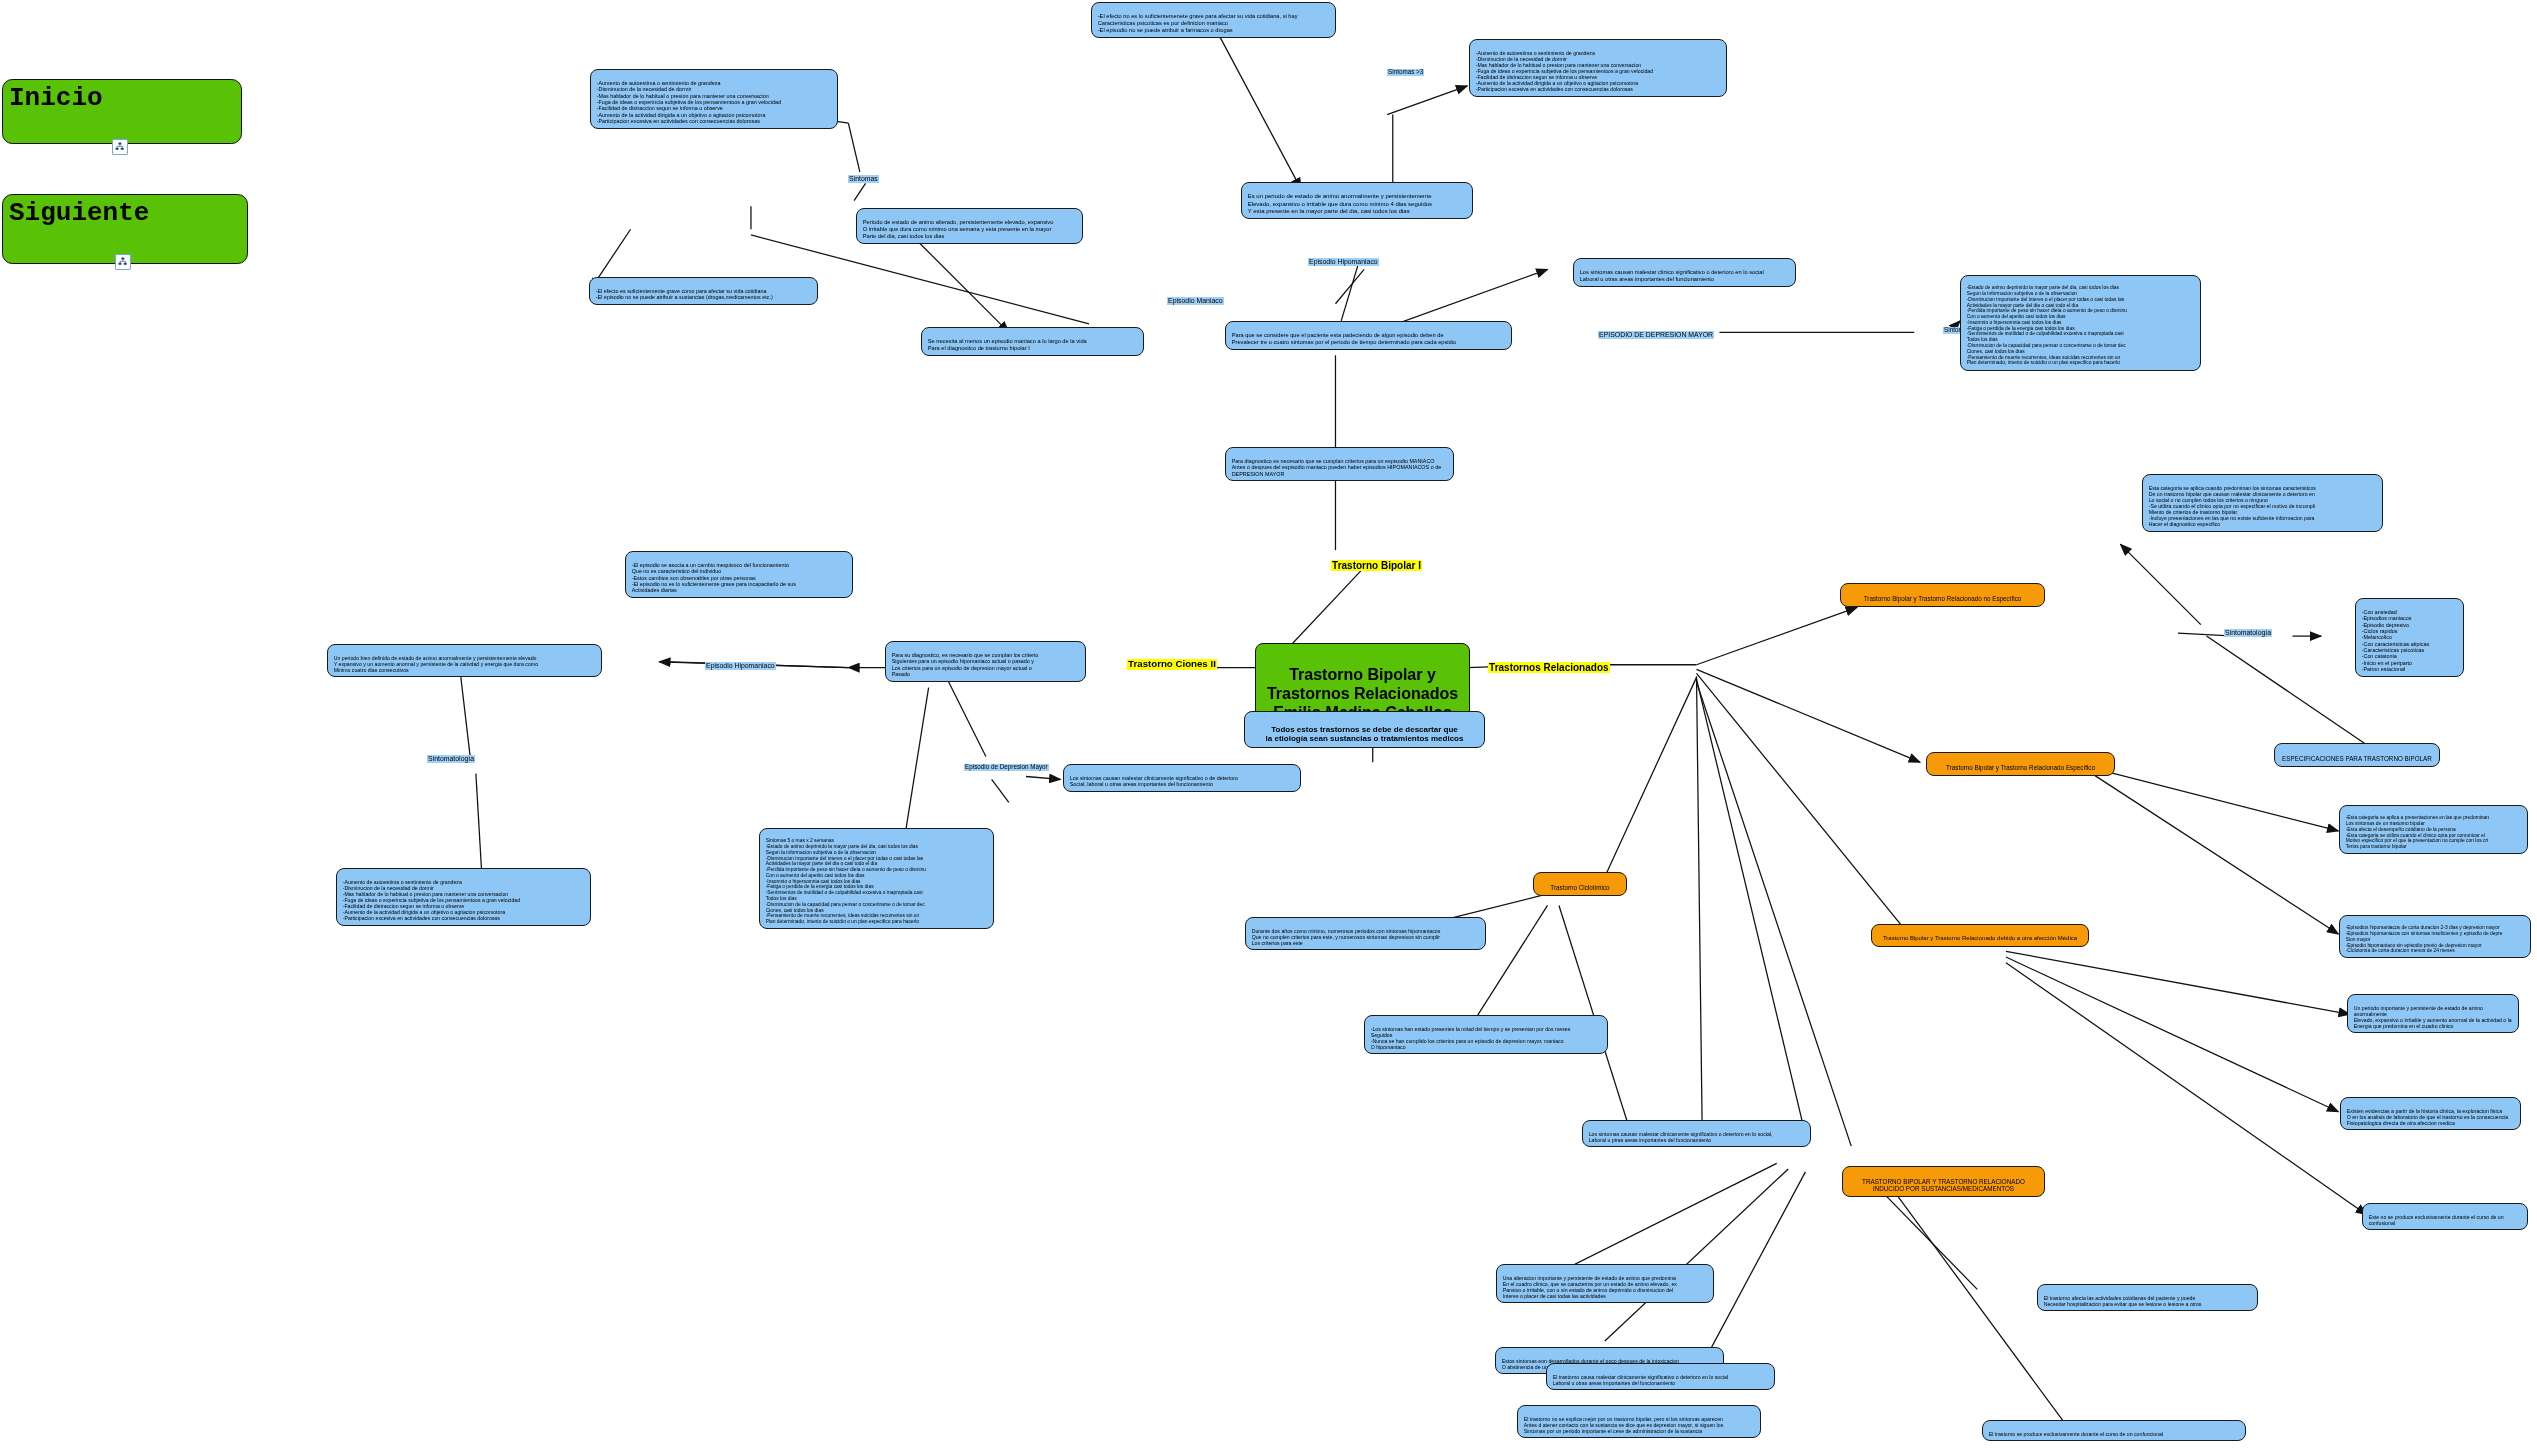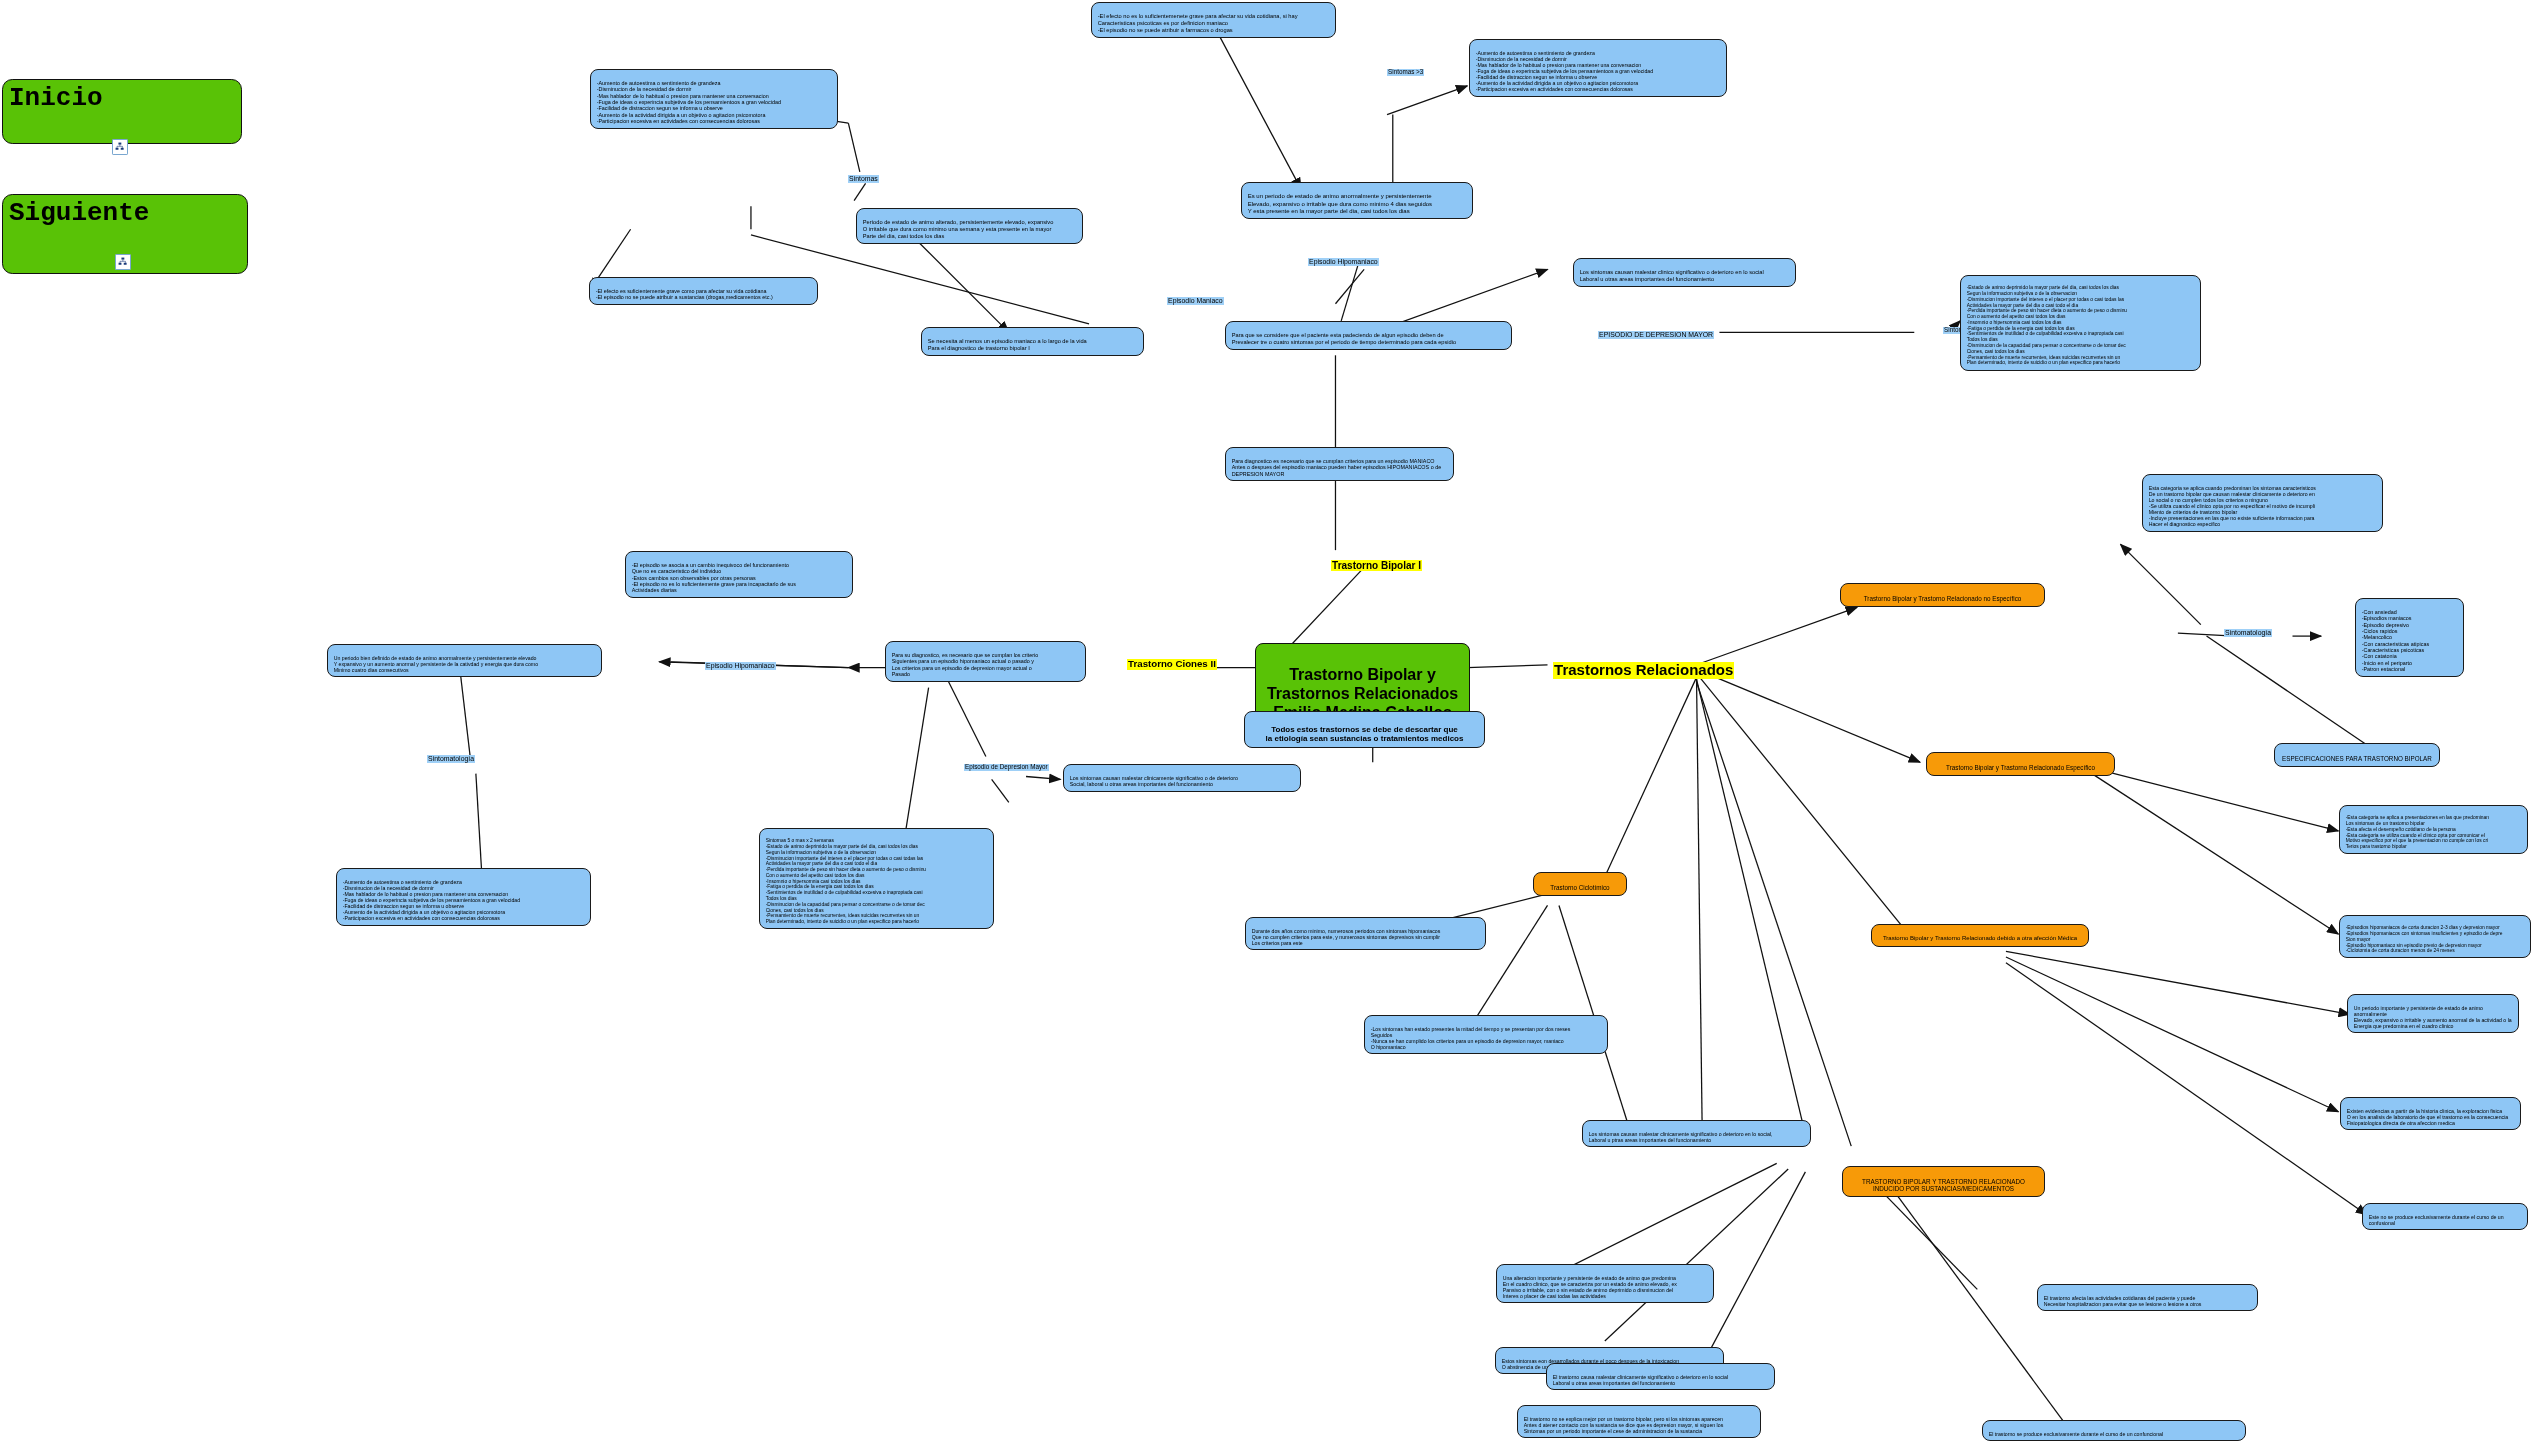--- a/index.html
+++ b/index.html
@@ -107,41 +107,41 @@
   </div>
   <div class="hl" style="left:112px;top:139px;">
     <svg width="9.2" height="9.2" viewBox="0 0 16 16">
         <rect x="6" y="1" width="5" height="3.5" fill="#1a3a7a"></rect>
         <rect x="1" y="10" width="5" height="3.5" fill="#1a3a7a"></rect>
         <rect x="10" y="10" width="5" height="3.5" fill="#1a3a7a"></rect>
         <path d="M8.5 4.5 V7.5 M3.5 7.5 H13 M3.5 7.5 V10 M13 7.5 V10" stroke="#1a3a7a" stroke-width="1" fill="none"></path>
       </svg>
   </div>
 
-  <div class="node green big-green" style="left:2.3px;top:194px;width:246px;height:80px;display:flex;align-items:flex-start;">
+  <div class="node green big-green" style="left:2.3px;top:194px;width:246px;height:70px;display:flex;align-items:flex-start;">
     <span>Siguiente</span>
   </div>
   <div class="hl" style="left:115px;top:254px;">
     <svg width="9.2" height="9.2" viewBox="0 0 16 16">
         <rect x="6" y="1" width="5" height="3.5" fill="#1a3a7a"></rect>
         <rect x="1" y="10" width="5" height="3.5" fill="#1a3a7a"></rect>
         <rect x="10" y="10" width="5" height="3.5" fill="#1a3a7a"></rect>
         <path d="M8.5 4.5 V7.5 M3.5 7.5 H13 M3.5 7.5 V10 M13 7.5 V10" stroke="#1a3a7a" stroke-width="1" fill="none"></path>
       </svg>
   </div>
 
   <div class="node green root" style="left:1255px;top:643px;width:215px;">
     <span>Trastorno Bipolar y Trastornos Relacionados
 Emilio Medina Ceballos</span>
   </div>
 
   <div class="label" style="left:1356px;top:717px;font-size:9.7px;">Nota</div>
   <div class="label" style="left:1331px;top:560px;font-size:10px;">Trastorno Bipolar I</div>
   <div class="label" style="left:1127px;top:659px;font-size:9.7px;">Trastorno Ciones II</div>
-  <div class="label" style="left:1553px;top:662px;font-size:15px;">Trastornos Relacionados</div>
+  <div class="label" style="left:1488px;top:662px;font-size:10px;">Trastornos Relacionados</div>
   <div class="label blu" style="left:1167px;top:297px;font-size:6.9px;">Episodio Maniaco</div>
   <div class="label blu" style="left:1308px;top:258px;font-size:6.9px;">Episodio Hipomaniaco</div>
   <div class="label blu" style="left:705px;top:662px;font-size:6.9px;">Episodio Hipomaniaco</div>
   <div class="label blu" style="left:1598px;top:331px;font-size:6.9px;">EPISODIO DE DEPRESION MAYOR</div>
   <div class="label blu ctr" style="left:964px;top:764px;font-size:6.3px;">Episodio de
 Depresion Mayor</div>
   <div class="label blu ctr" style="left:1387px;top:69px;font-size:6.3px;">Sintomas
 &gt;3</div>
   <div class="label blu ctr" style="left:1943px;top:327px;font-size:6.3px;">Sintomas
 5 o mas x 2 semanas</div>

